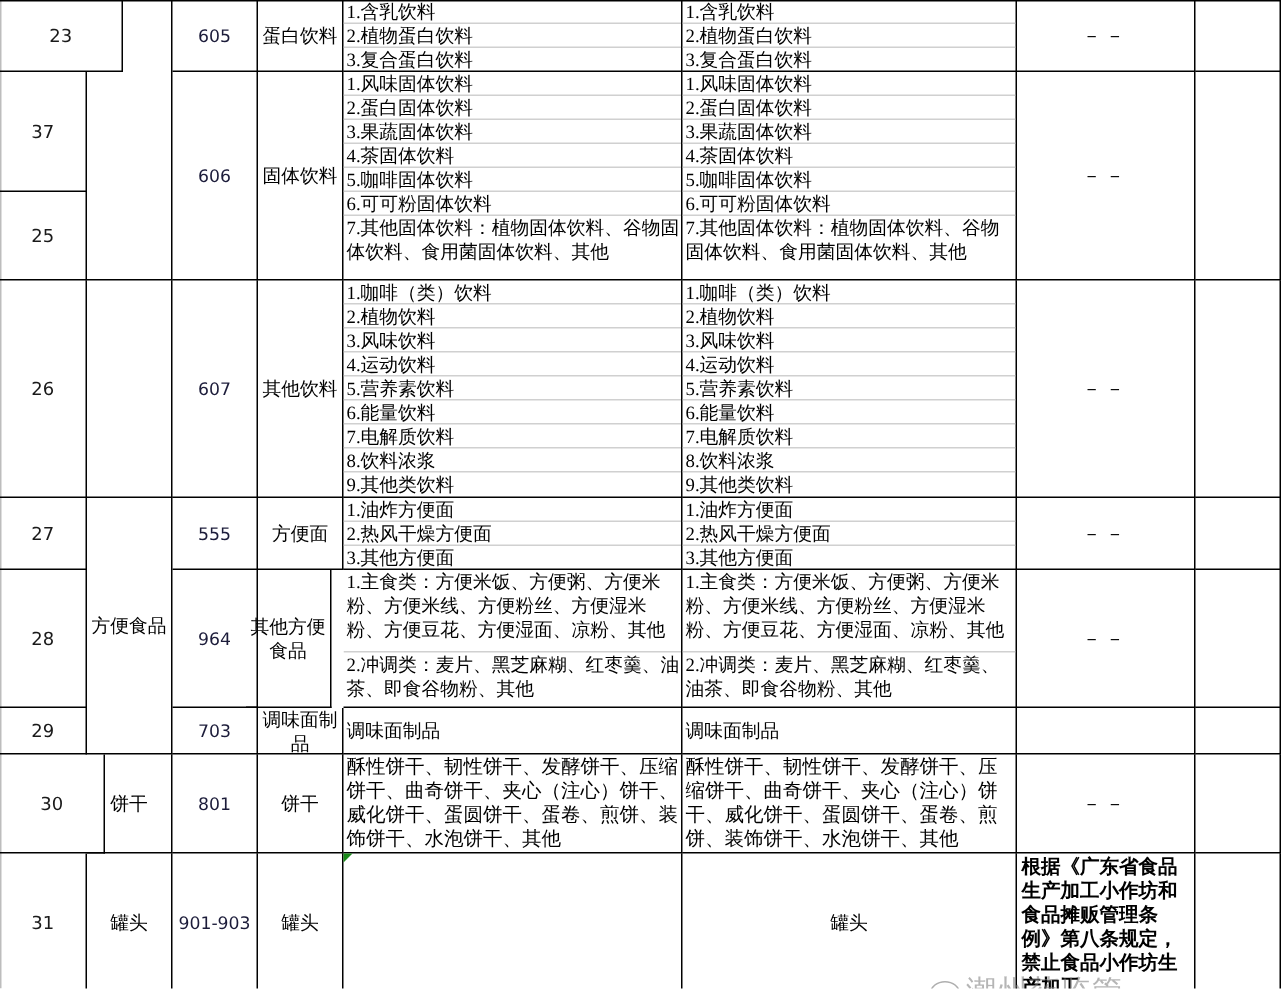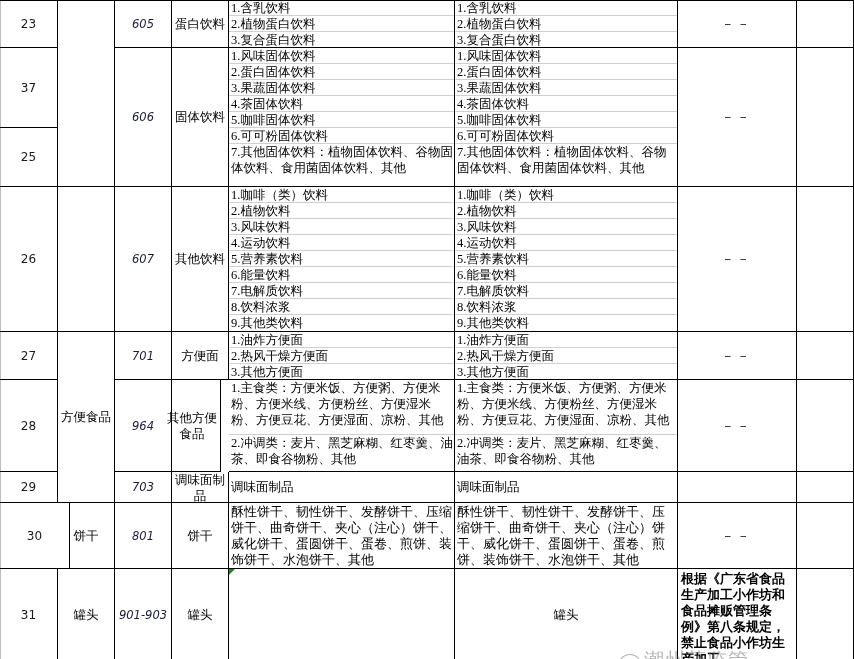--- a/index.html
+++ b/index.html
@@ -3,21 +3,21 @@
 <meta charset="utf-8">
 <style>
   html, body { margin:0; padding:0; background:#ffffff; }
   body { width:854px; height:659px; overflow:hidden; position:relative;
          font-family: "DejaVu Sans", "Liberation Sans", sans-serif; color:#000; }
   .sheet { position:absolute; left:0; top:0; width:854px; height:659px; }
   .cell { position:absolute; box-sizing:border-box; border-right:1px solid #000; border-bottom:1px solid #000;
           display:flex; align-items:center; justify-content:center; text-align:center;
           font-size:12.5px; line-height:16px; overflow:hidden; }
   .num { font-size:12px; color:#1a1a1a; }
-  .code { font-size:11.5px; color:#1c1c3a;font-style:italic; }
+  .code { font-size:11.5px; color:#1c1c3a; }
   .listcell { position:absolute; box-sizing:border-box; border-right:1px solid #000; border-bottom:1px solid #000;
           overflow:hidden; font-size:12.5px; line-height:16px; }
   .li { box-sizing:border-box; border-bottom:1px solid #d0d0d0; padding-left:2px; height:16px; white-space:nowrap; overflow:hidden;font-family:Liberation Serif, serif; }
   .li.last { border-bottom:none; }
   .li.wrap { white-space:normal; height:auto; }
   .plain { padding:1px 2px; text-align:left; font-size:13px; line-height:16px; white-space:normal; }
   .left-border { position:absolute; left:0; top:0; width:1px; height:659px; background:#bdbdbd; }
   .bold { font-weight:bold; font-size:13px; line-height:16px; text-align:left; justify-content:flex-start; align-items:flex-start; padding:2px 3px; }
   .dash { letter-spacing:3px; }
   .watermark { position:absolute; left:620px; top:607px; font-size:20px; color:rgba(120,120,120,0.55);
@@ -26,21 +26,21 @@
   .corner { position:absolute; width:0; height:0; border-top:6px solid #1a8a1a; border-right:6px solid transparent; }
 </style>
 </head>
 <body>
 
 <div class="sheet">
   <div class="left-border"></div>
 
   <div style="position:absolute;left:0;top:0;width:854px;height:1px;background:#000"></div>
 
-  <div class="cell num" style="left:0;top:0;width:58px;height:48px">23</div>
+  <div class="cell num" style="left:0;top:0;width:82px;height:48px">23</div>
   <div class="cell" style="left:58px;top:0;width:57px;height:187px;border-bottom:1px solid #000"></div>
   <div class="cell code" style="left:115px;top:0;width:57px;height:48px">605</div>
   <div class="cell" style="left:172px;top:0;width:57px;height:48px">蛋白饮料</div>
   <div class="listcell" style="left:229px;top:0;width:226px;height:48px">
     <div class="li">1.含乳饮料</div>
     <div class="li">2.植物蛋白饮料</div>
     <div class="li last">3.复合蛋白饮料</div>
   </div>
   <div class="listcell" style="left:455px;top:0;width:223px;height:48px">
     <div class="li">1.含乳饮料</div>
@@ -99,21 +99,21 @@
     <div class="li">6.能量饮料</div>
     <div class="li">7.电解质饮料</div>
     <div class="li">8.饮料浓浆</div>
     <div class="li last">9.其他类饮料</div>
   </div>
   <div class="cell dash" style="left:678px;top:187px;width:119px;height:145px">－－</div>
   <div class="cell" style="left:797px;top:187px;width:57px;height:145px"></div>
 
   <div class="cell num" style="left:0;top:332px;width:58px;height:48px">27</div>
   <div class="cell" style="left:58px;top:332px;width:57px;height:171px">方便食品</div>
-  <div class="cell code" style="left:115px;top:332px;width:57px;height:48px">701</div>
+  <div class="cell code" style="left:115px;top:332px;width:57px;height:48px">555</div>
   <div class="cell" style="left:172px;top:332px;width:57px;height:48px">方便面</div>
   <div class="listcell" style="left:229px;top:332px;width:226px;height:48px">
     <div class="li">1.油炸方便面</div>
     <div class="li">2.热风干燥方便面</div>
     <div class="li last">3.其他方便面</div>
   </div>
   <div class="listcell" style="left:455px;top:332px;width:223px;height:48px">
     <div class="li">1.油炸方便面</div>
     <div class="li">2.热风干燥方便面</div>
     <div class="li last">3.其他方便面</div>

